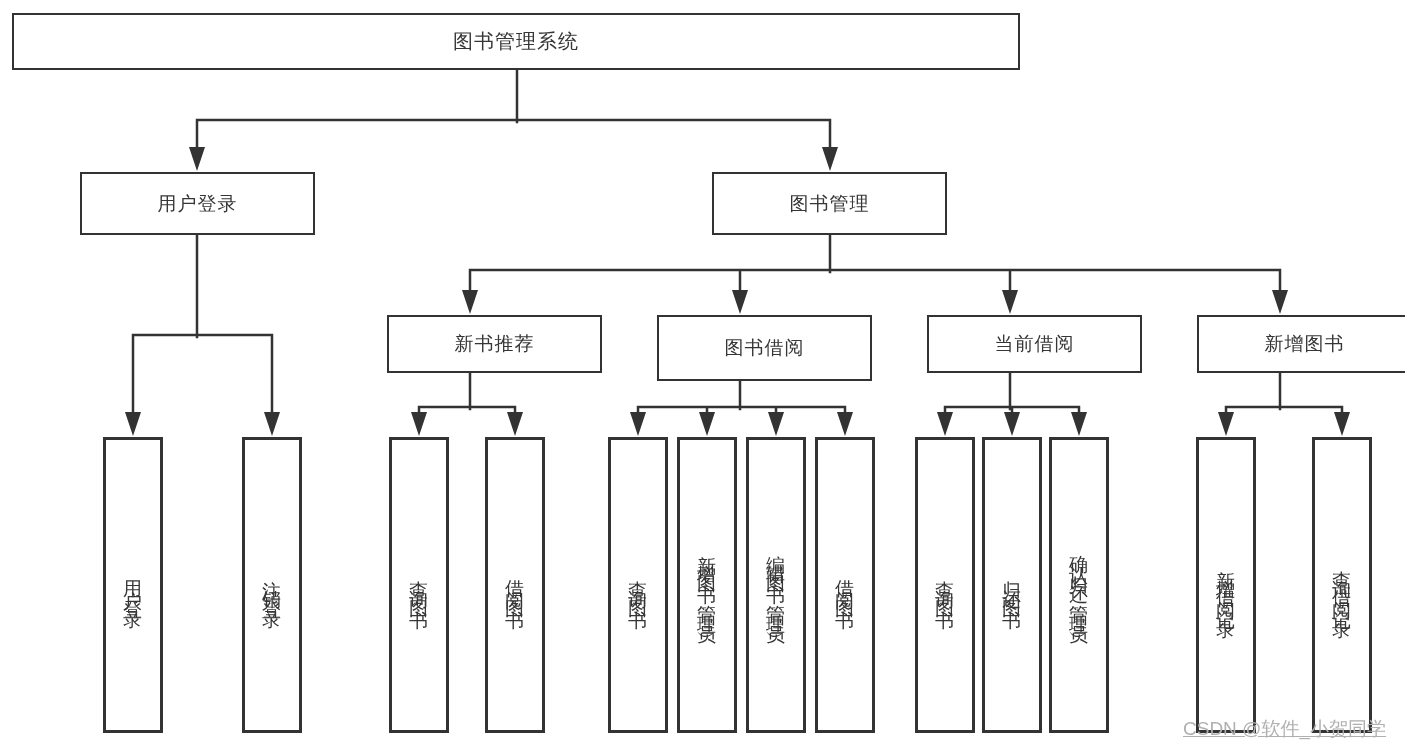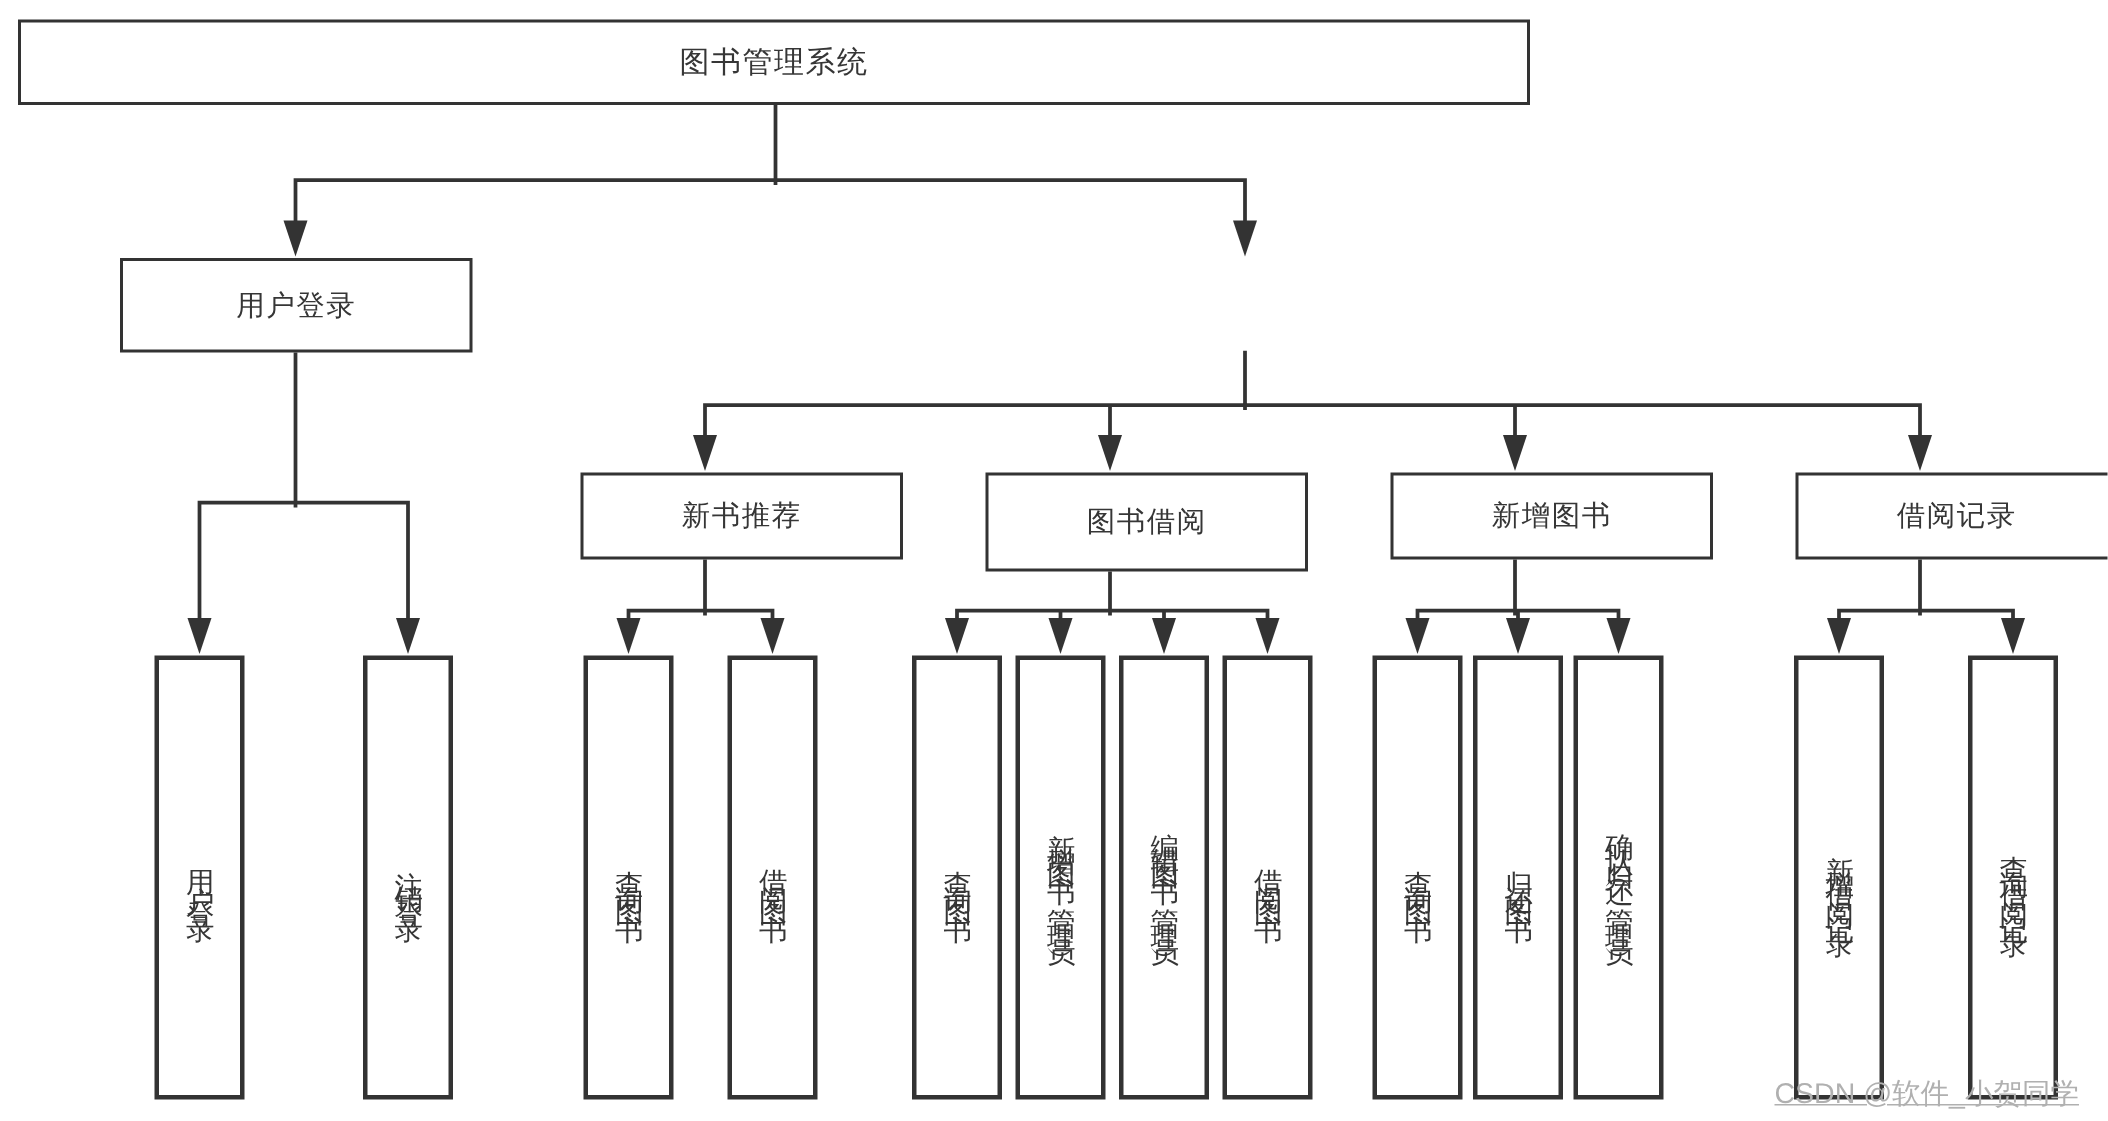--- a/index.html
+++ b/index.html
@@ -121,32 +121,35 @@
     <polygon points="1334,412 1350,412 1342,436"></polygon>
   </svg>
 
   <div class="node root" style="left:12px;top:13px;width:1008px;height:57px">
     <span>图书管理系统</span>
   </div>
 
   <div class="node lvl2" style="left:80px;top:172px;width:235px;height:63px">
     <span>用户登录</span>
   </div>
+  <div class="node lvl2" style="left:712px;top:172px;width:235px;height:63px">
+    <span>图书管理</span>
+  </div>
 
   <div class="node lvl3" style="left:363px;top:315px;width:215px;height:58px">
     <span>新书推荐</span>
   </div>
   <div class="node lvl3" style="left:633px;top:315px;width:215px;height:66px">
     <span>图书借阅</span>
   </div>
   <div class="node lvl3" style="left:903px;top:315px;width:215px;height:58px">
-    <span>新增图书</span>
+    <span>当前借阅</span>
   </div>
   <div class="node lvl3" style="left:1173px;top:315px;width:215px;height:58px">
-    <span>借阅记录</span>
+    <span>新增图书</span>
   </div>
 
   <div class="node leaf" style="left:103px">
     <span class="vlabel">用户登录</span>
   </div>
   <div class="node leaf" style="left:242px">
     <span class="vlabel">注销登录</span>
   </div>
 
   <div class="node leaf" style="left:389px">

